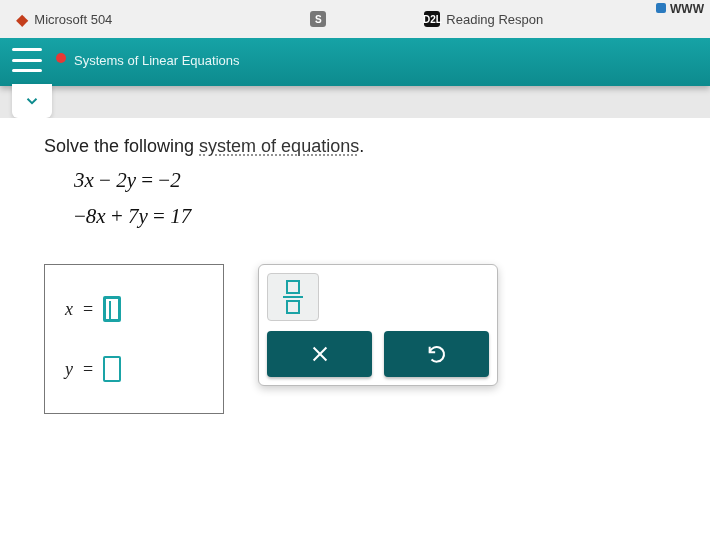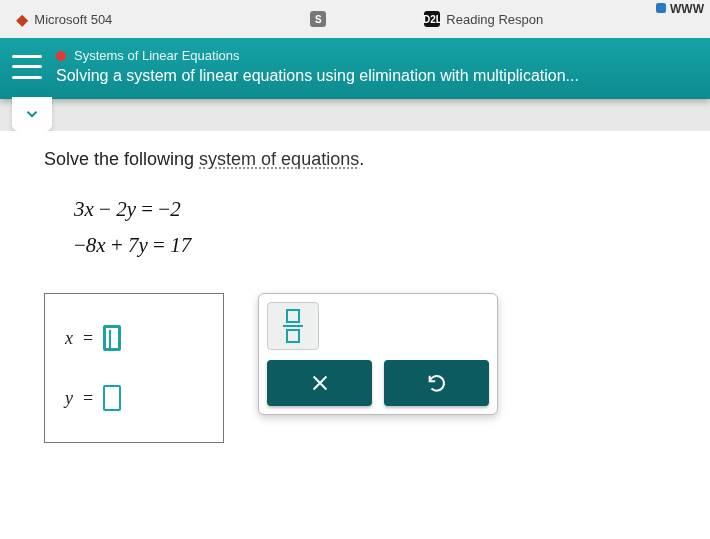--- a/index.html
+++ b/index.html
@@ -51,21 +51,21 @@
     gap: 14px;
     box-shadow: 0 3px 6px rgba(0,0,0,0.25);
   }
   .hamburger {
     width: 30px; height: 24px;
     display:flex;flex-direction:column;justify-content:space-between;
     cursor:pointer;
   }
   .hamburger span { height:3px;background:#fff;border-radius:2px;display:block;}
   .header-text { display:flex;flex-direction:column;gap:4px; }
-  .breadcrumb-row { display:flex;align-items:center;gap:8px;font-size:13px;color:#e8f7f7; }
+  .breadcrumb-row { display:flex;align-items:flex-start;gap:8px;font-size:13px;color:#e8f7f7; }
   .rec-dot { width:10px;height:10px;border-radius:50%;background:#e53935;display:inline-block; }
   .lesson-title { font-size:16px;font-weight:500;color:#fff; }
 
   .chevron-btn {
     width: 40px; height: 34px;
     background: #fff;
     border-radius: 0 0 6px 6px;
     display:flex;align-items:center;justify-content:center;
     margin-left: 12px;
     margin-top: -2px;
@@ -73,21 +73,21 @@
     cursor:pointer;
   }
   .chevron-btn svg { width:18px;height:18px;stroke:#0d8b8e;stroke-width:2.5;fill:none; }
 
   .content {
     padding: 18px 40px 30px 44px;
     background: #fff;
     margin: 0;
     height: calc(539px - 38px - 66px);
   }
-  .prompt { font-size: 18px; color:#222; margin-bottom: 22px; }
+  .prompt { font-size: 18px; color:#222; margin-bottom: 6px; }
   .prompt .underline { text-decoration: underline dotted #888; text-underline-offset:3px; color:#333; }
 
   .equations {
     font-family: "Times New Roman", serif;
     font-size: 21px;
     font-style: italic;
     color:#111;
     margin-left: 30px;
     line-height: 1.7;
     margin-bottom: 30px;
@@ -176,21 +176,20 @@
   <div class="hamburger">
     <span></span>
       <span></span>
       <span></span>
   </div>
   <div class="header-text">
     <div class="breadcrumb-row">
       <span class="rec-dot"></span>
       <span>Systems of Linear Equations</span>
     </div>
-    <div class="lesson-title">Solving a system of linear equations using elimination with multiplication...</div>
   </div>
 </div>
 
 <div class="chevron-btn">
   <svg viewBox="0 0 24 24">
       <polyline points="6 9 12 15 18 9"></polyline>
     </svg>
 </div>
 
 <div class="content">

